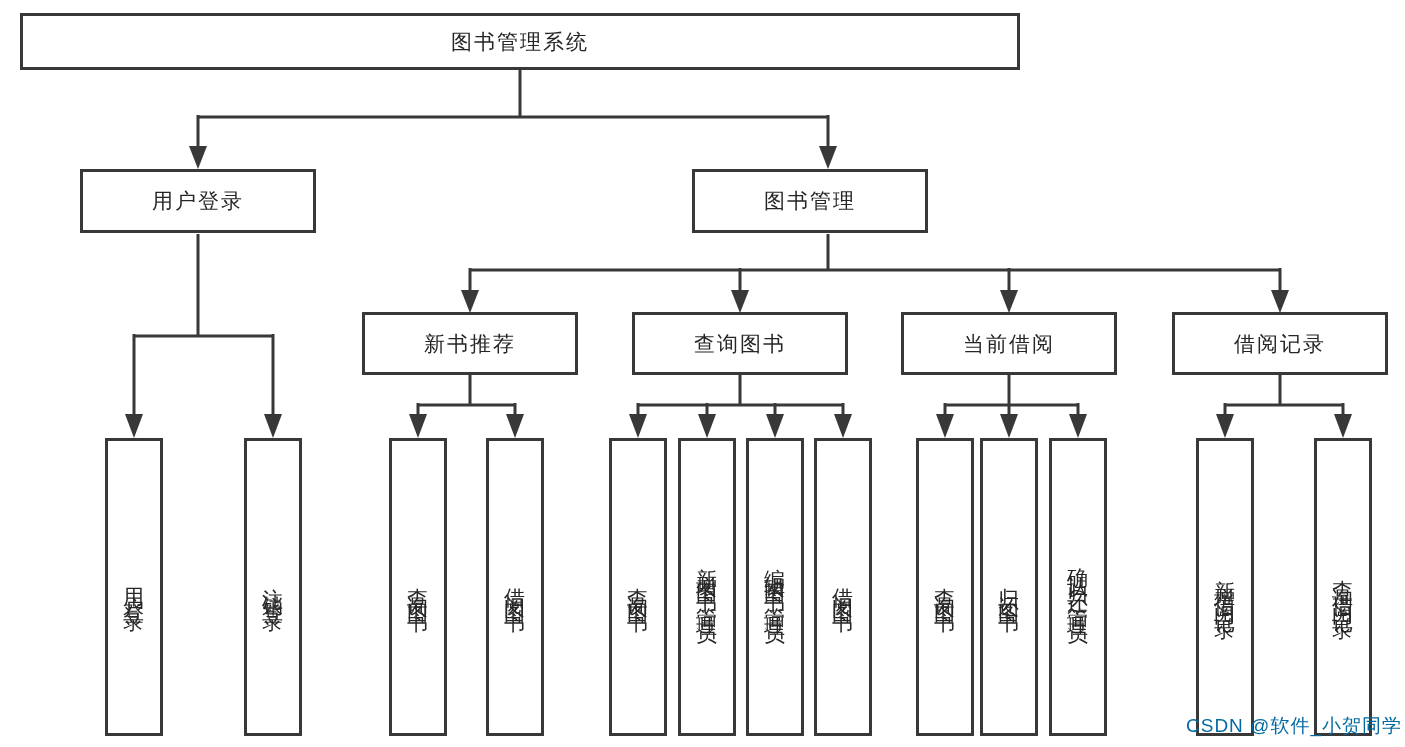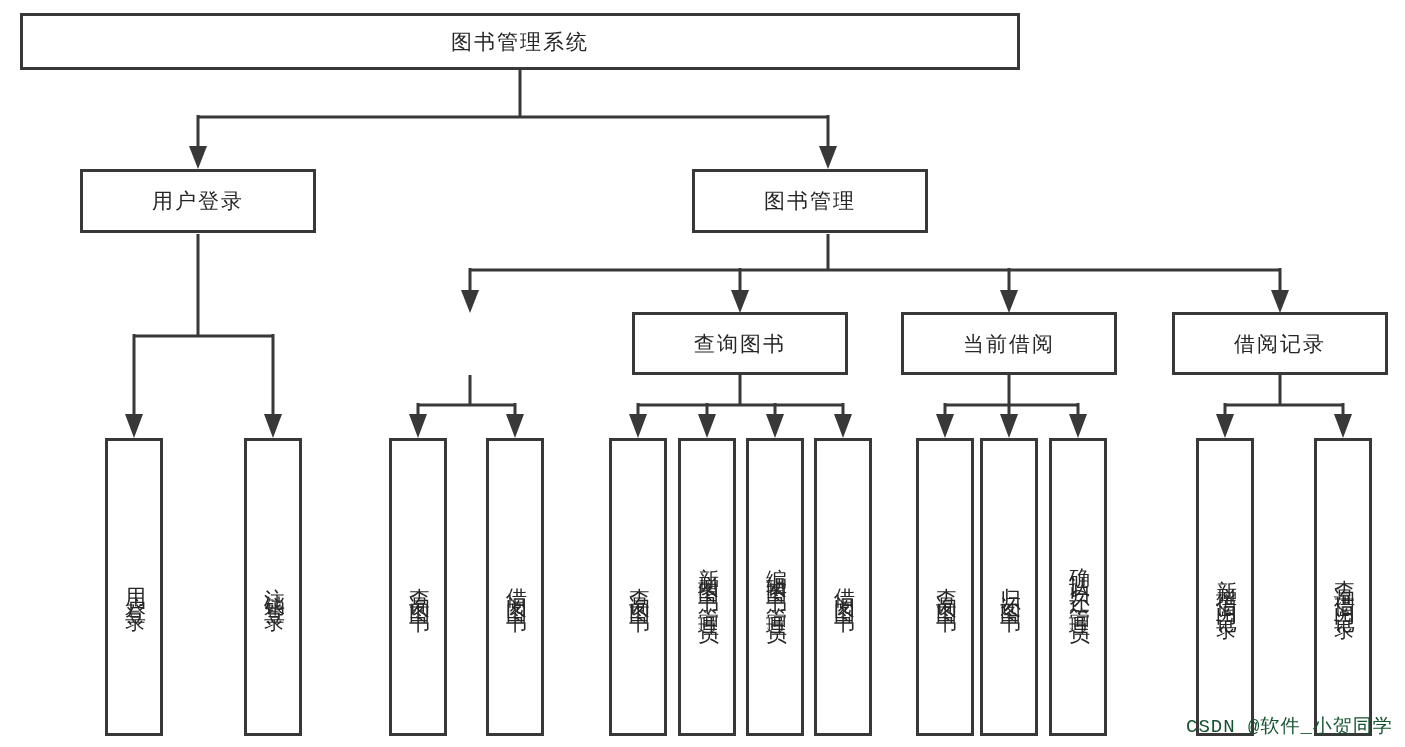--- a/index.html
+++ b/index.html
@@ -1,21 +1,21 @@
 <!DOCTYPE html>
 <html><head>
 <meta charset="utf-8">
 <style>
   html, body { margin: 0; padding: 0; background: #ffffff; }
   .canvas {
     position: relative;
     width: 1405px;
     height: 747px;
     background: #ffffff;
-    font-family: Liberation Mono, monospace;
+    font-family: Liberation Sans, sans-serif;
     overflow: hidden;
   }
   .connectors {
     position: absolute;
     left: 0; top: 0;
     width: 1405px; height: 747px;
     z-index: 0;
   }
   .node {
     position: absolute;
@@ -65,21 +65,21 @@
   .lf10 { left: 980px; }
   .lf11 { left: 1049px; }
   .lf12 { left: 1196px; }
   .lf13 { left: 1314px; }
   .watermark {
     position: absolute;
     left: 1186px;
     top: 713px;
     z-index: 2;
     font-size: 19px;
-    color: #14532d;
+    color: #0369a1;
     white-space: nowrap;
     letter-spacing: 1px;
   }
 </style>
 </head>
 <body>
 
 <div class="canvas">
 
   <svg class="connectors" viewBox="0 0 1405 747" xmlns="http://www.w3.org/2000/svg">
@@ -126,20 +126,23 @@
     <span>图书管理系统</span>
   </div>
 
   <div class="node hnode n-l2a">
     <span>用户登录</span>
   </div>
   <div class="node hnode n-l2b">
     <span>图书管理</span>
   </div>
 
+  <div class="node hnode l3 n-l3a">
+    <span>新书推荐</span>
+  </div>
   <div class="node hnode l3 n-l3b">
     <span>查询图书</span>
   </div>
   <div class="node hnode l3 n-l3c">
     <span>当前借阅</span>
   </div>
   <div class="node hnode l3 n-l3d">
     <span>借阅记录</span>
   </div>
 

